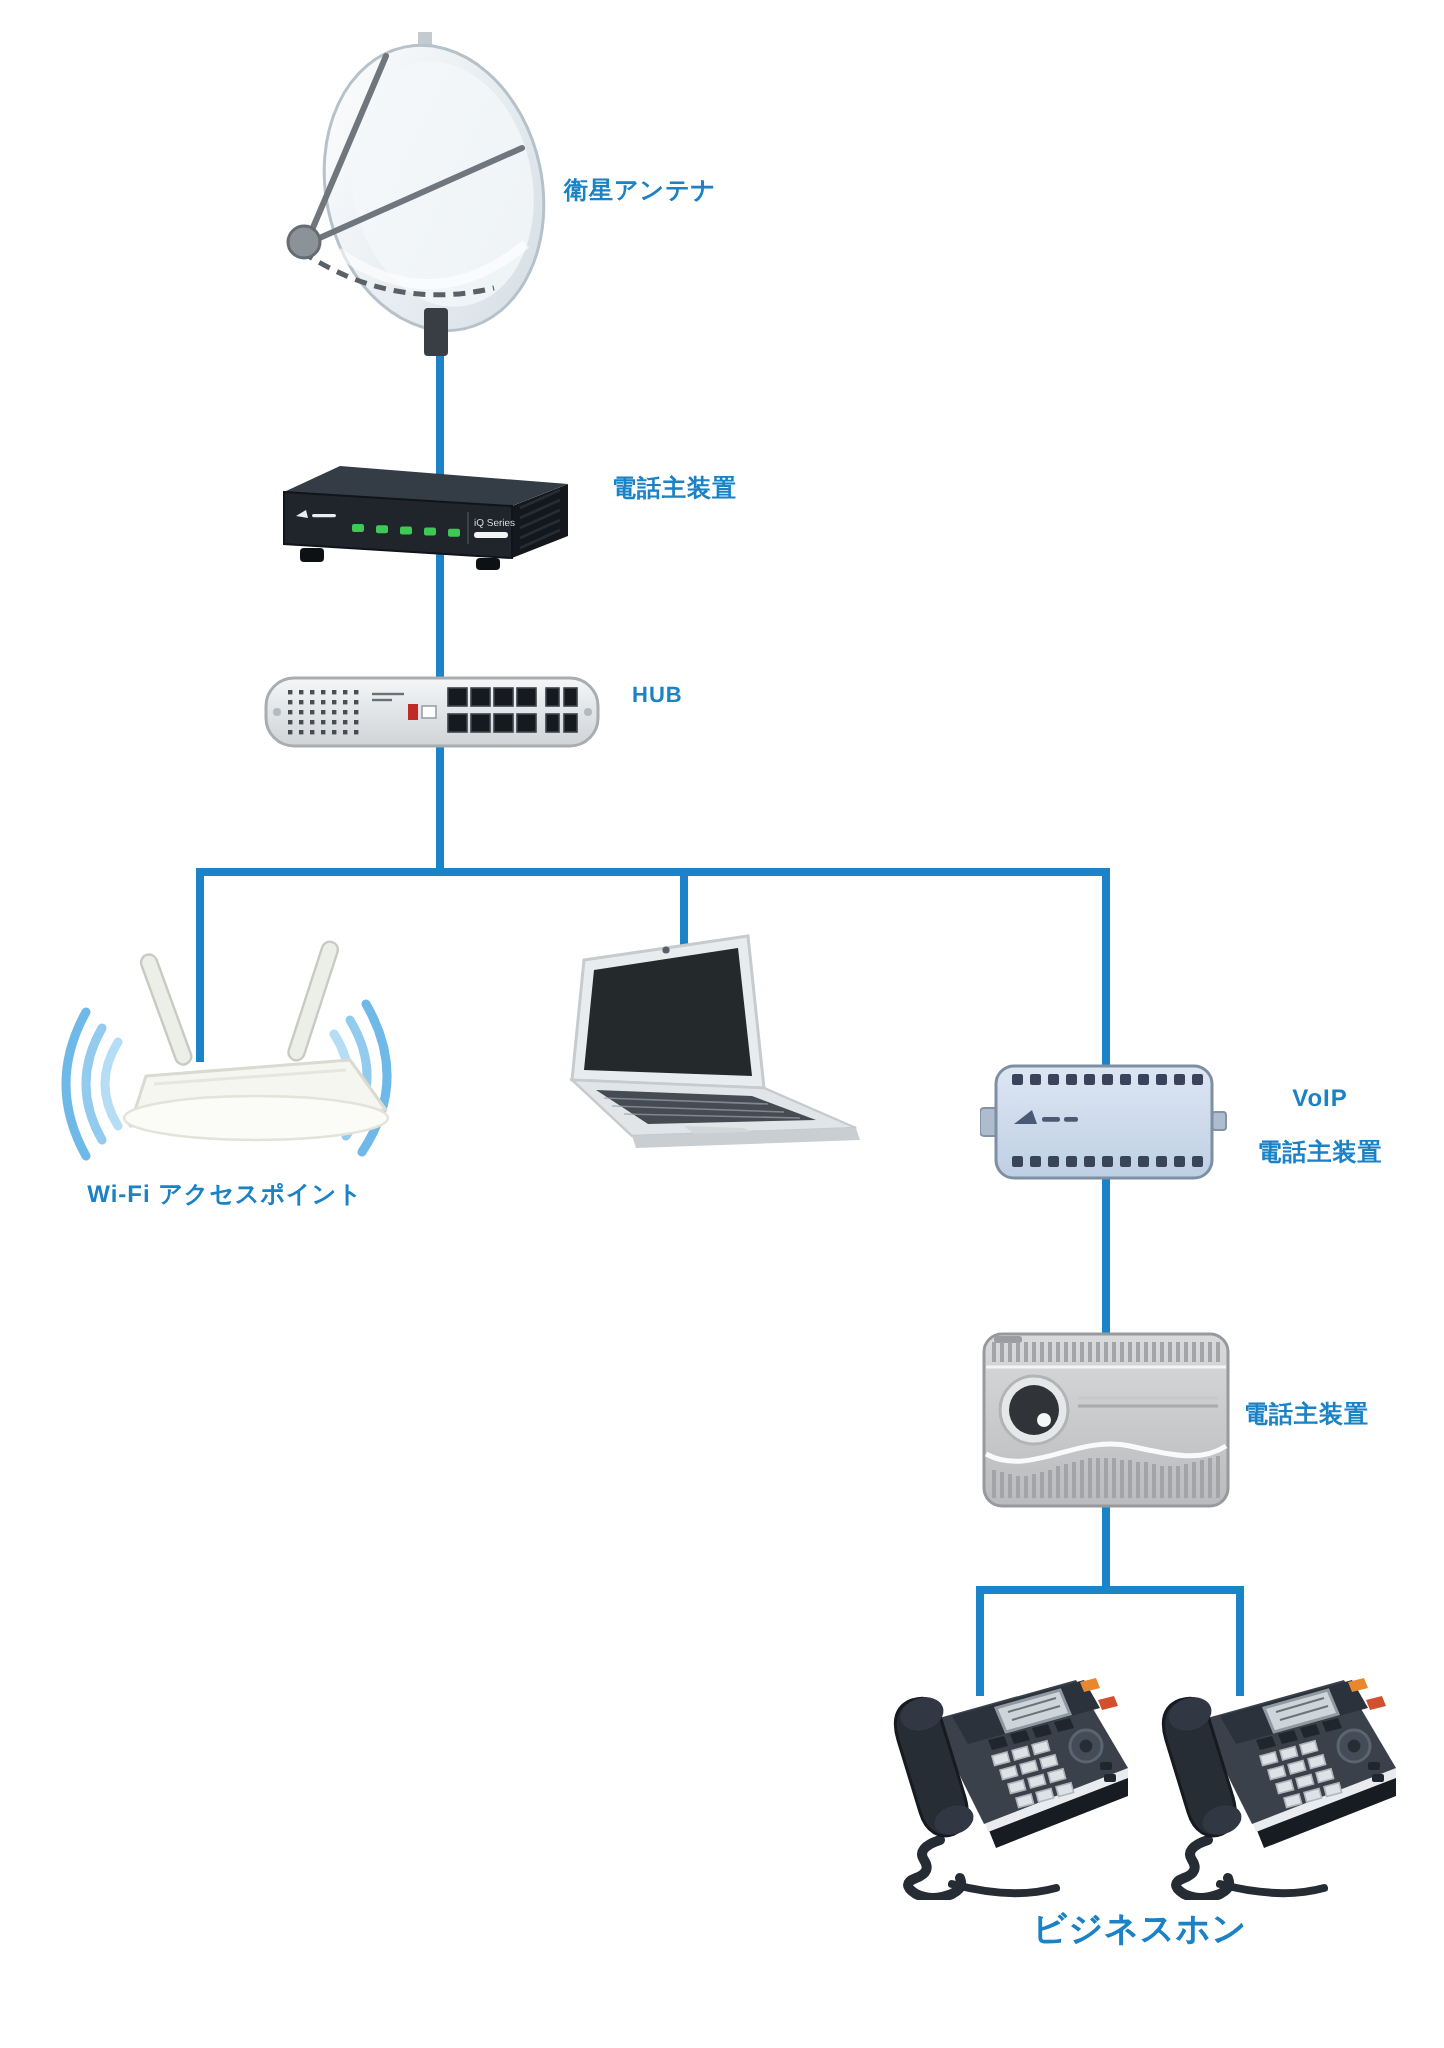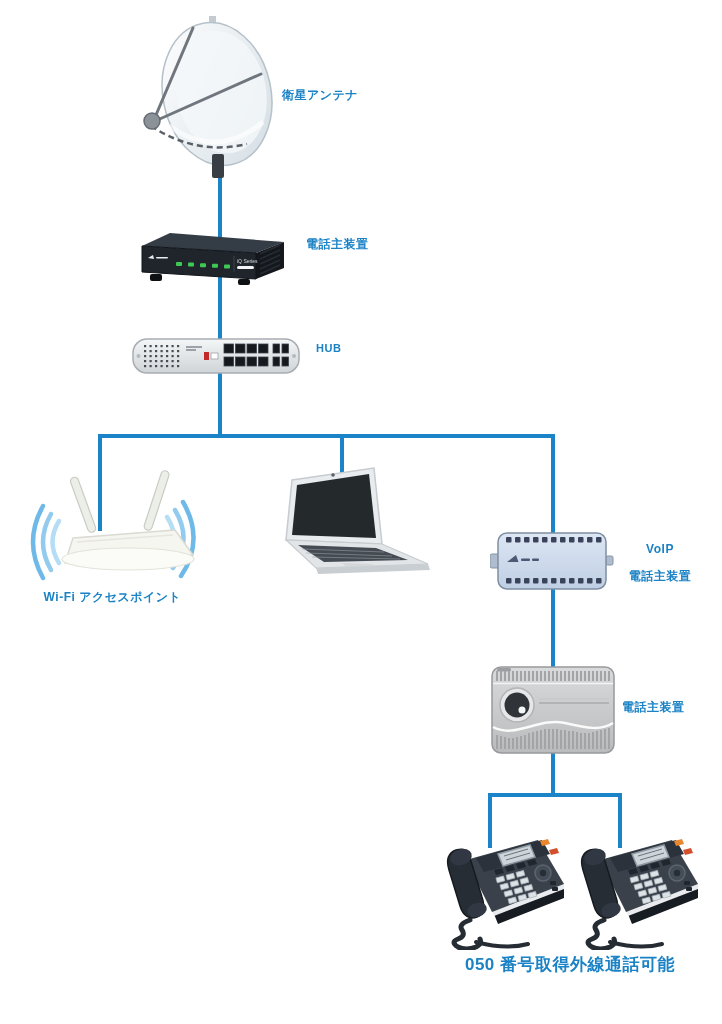--- a/index.html
+++ b/index.html
@@ -384,16 +384,16 @@
     <svg width="132" height="122" viewBox="0 0 132 122">
         <use href="#bizphone"></use>
       </svg>
   </div>
   <div class="device" style="left:570px;top:828px;">
     <svg width="132" height="122" viewBox="0 0 132 122">
         <use href="#bizphone"></use>
       </svg>
   </div>
   <div class="label center" style="left:430px;top:952px;width:280px;font-size:17px;line-height:25px;">
-    <div>050 番号取得外線通話可能</div>
+    <div>ビジネスホン</div>
   </div>
 
 </div>
 
 </body></html>

